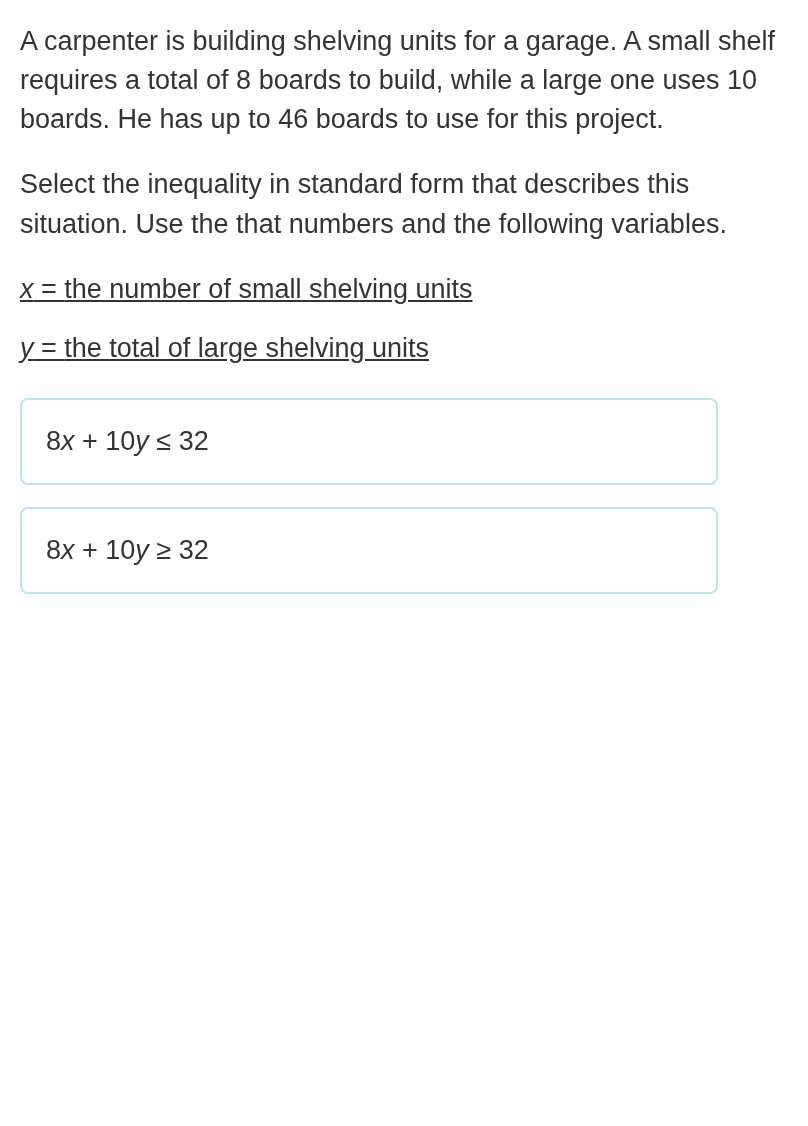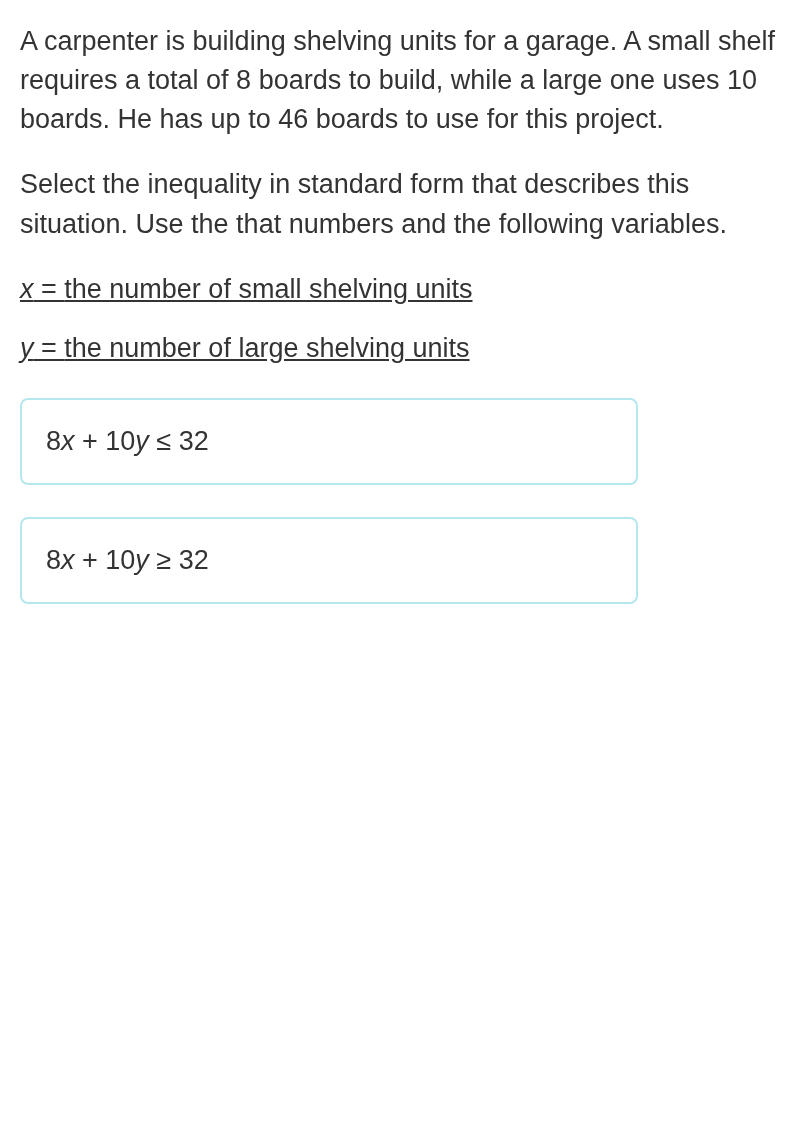--- a/index.html
+++ b/index.html
@@ -20,41 +20,41 @@
     text-decoration: underline;
   }
   .ital { font-style: italic; }
   .options {
     margin-top: 30px;
   }
   .option {
     border: 2px solid #b5e8ee;
     border-radius: 8px;
     padding: 22px 24px;
-    margin-bottom: 32px;
-    width: 618px;
+    margin-bottom: 22px;
+    width: 698px;
     font-size: 27px;
     cursor: pointer;
     background: #fff;
   }
   .expr-var { font-style: italic; }
 </style>
 </head>
 <body>
 
 <p class="para">A carpenter is building shelving units for a garage. A small shelf requires a total of 8 boards to build, while a large one uses 10 boards. He has up to 46 boards to use for this project.</p>
 
 <p class="para">Select the inequality in standard form that describes this situation. Use the that numbers and the following variables.</p>
 
 <p class="var-line">
   <span class="ital">x</span><span> = </span><span>the number of small shelving units</span>
 </p>
 
 <p class="var-line">
-  <span class="ital">y</span><span> = </span><span>the number of large shelving units</span>
+  <span class="ital">y</span><span> = </span><span>the total of large shelving units</span>
 </p>
 
 <div class="options">
 
   <div class="option">
     <span>8</span><span class="expr-var">x</span><span> + </span><span>10</span><span class="expr-var">y</span><span> ≤ </span><span>32</span>
   </div>
 
 
   <div class="option">

